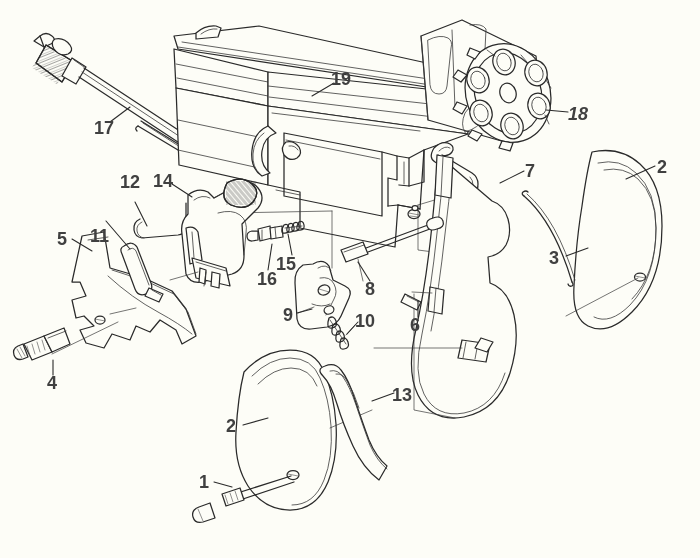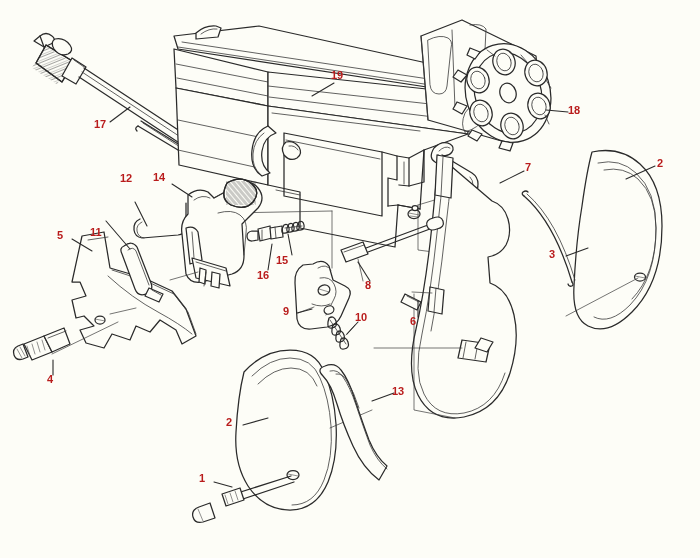--- a/index.html
+++ b/index.html
@@ -9,22 +9,22 @@
     position:relative;
     width:700px;height:558px;
     background:#fdfdf7;
     overflow:hidden;
   }
   #diagram{position:absolute;left:0;top:0;width:700px;height:558px;}
   .callout{
     position:absolute;
     font-family:"Liberation Sans",sans-serif;
     font-weight:bold;
-    font-size:11px;
-    color:#b91c1c;
+    font-size:18px;
+    color:#404040;
     line-height:1;
     white-space:nowrap;
     user-select:none;
   }
 </style>
 </head>
 <body>
 
 <div id="stage">
 
@@ -360,16 +360,16 @@
   <div class="callout" style="left:365px;top:280px;">8</div>
   <div class="callout" style="left:283px;top:306px;">9</div>
   <div class="callout" style="left:355px;top:312px;text-align:center;">10</div>
   <div class="callout" style="left:90px;top:208px;margin-top:19px;">11</div>
   <div class="callout" style="left:120px;top:173px;">12</div>
   <div class="callout" style="left:392px;top:386px;">13</div>
   <div class="callout" style="left:153px;top:172px;">14</div>
   <div class="callout" style="left:276px;top:255px;">15</div>
   <div class="callout" style="left:257px;top:270px;">16</div>
   <div class="callout" style="left:94px;top:119px;">17</div>
-  <div class="callout" style="left:568px;top:105px;">18</div>
+  <div class="callout" style="left:568px;top:105px;font-style:italic;">18</div>
   <div class="callout" style="left:331px;top:70px;">19</div>
 
 </div>
 
 </body></html>

